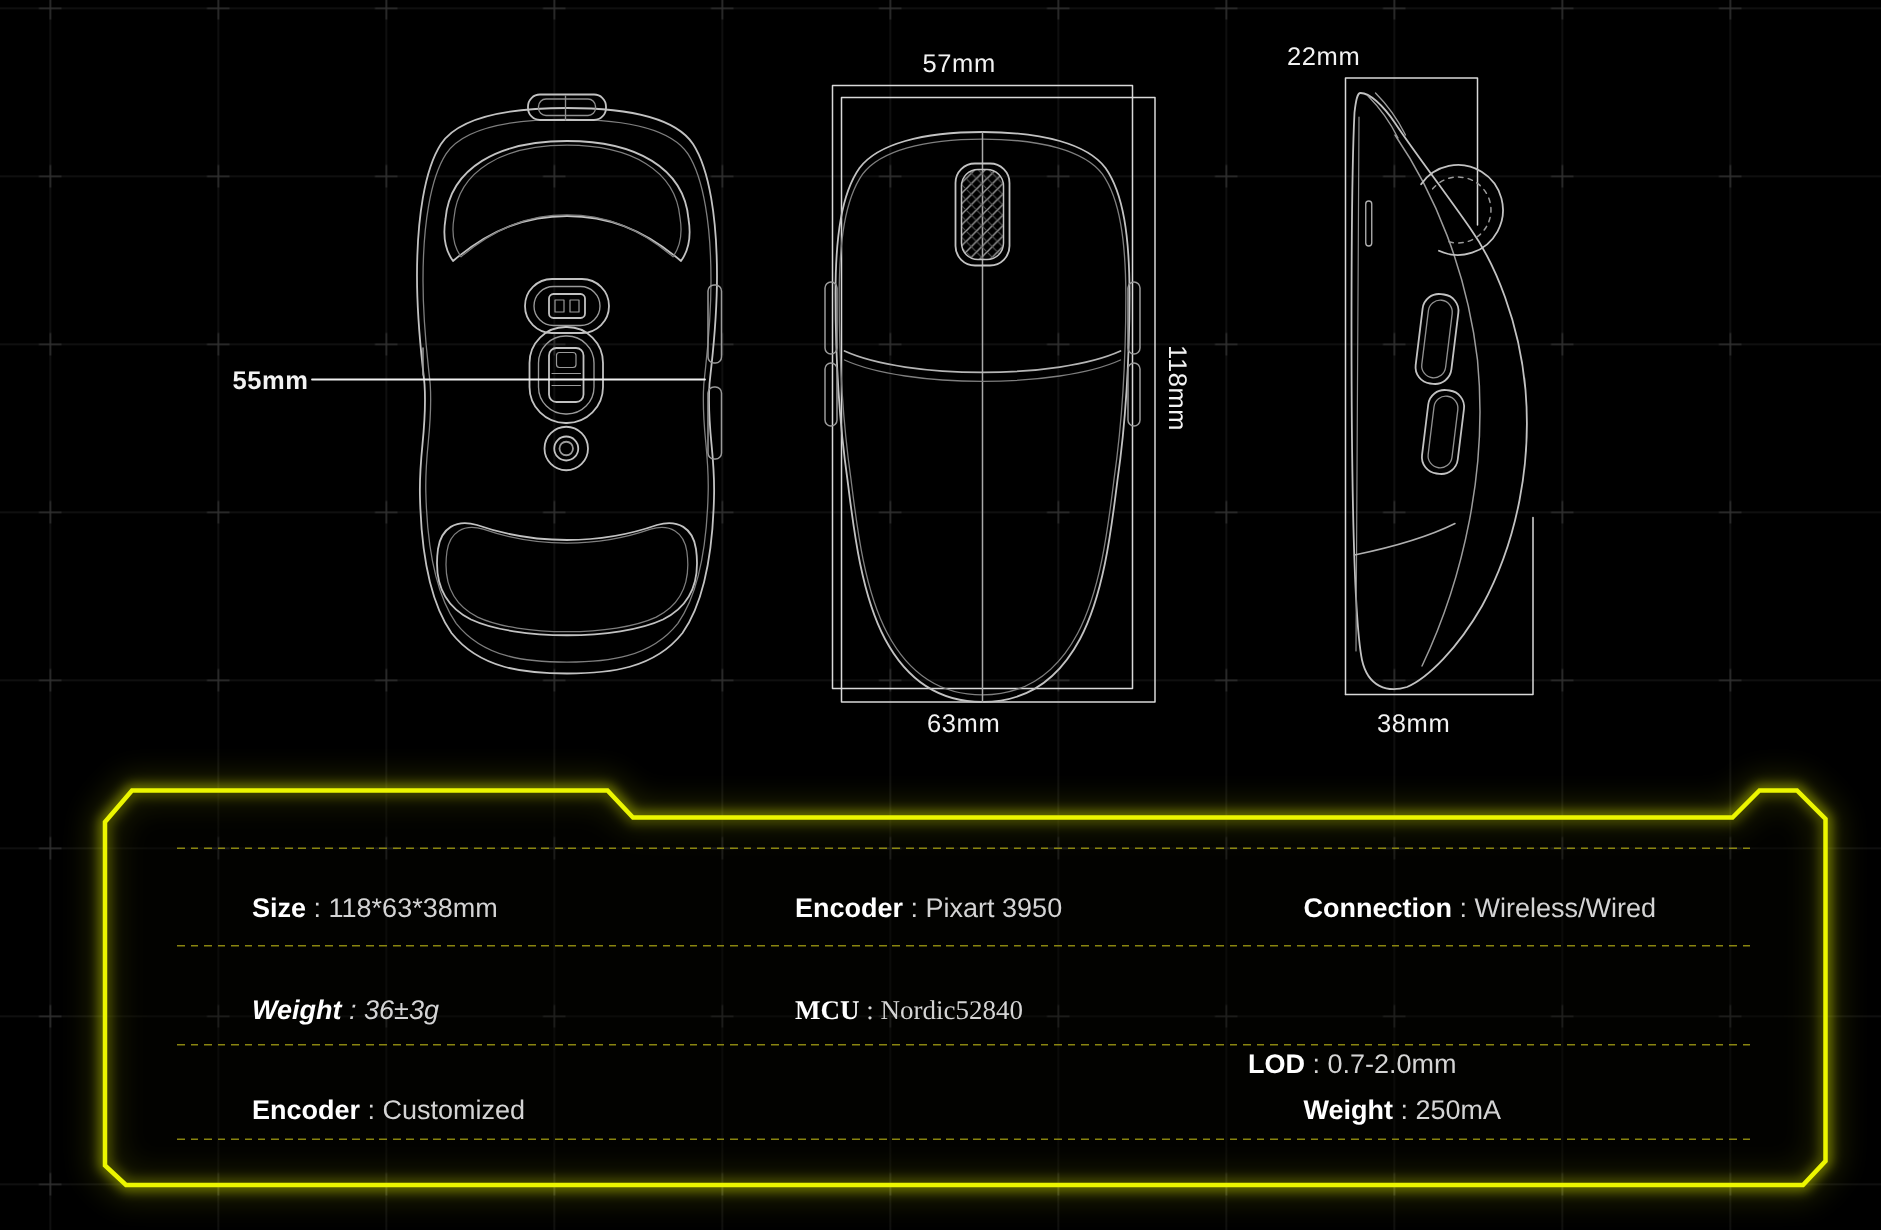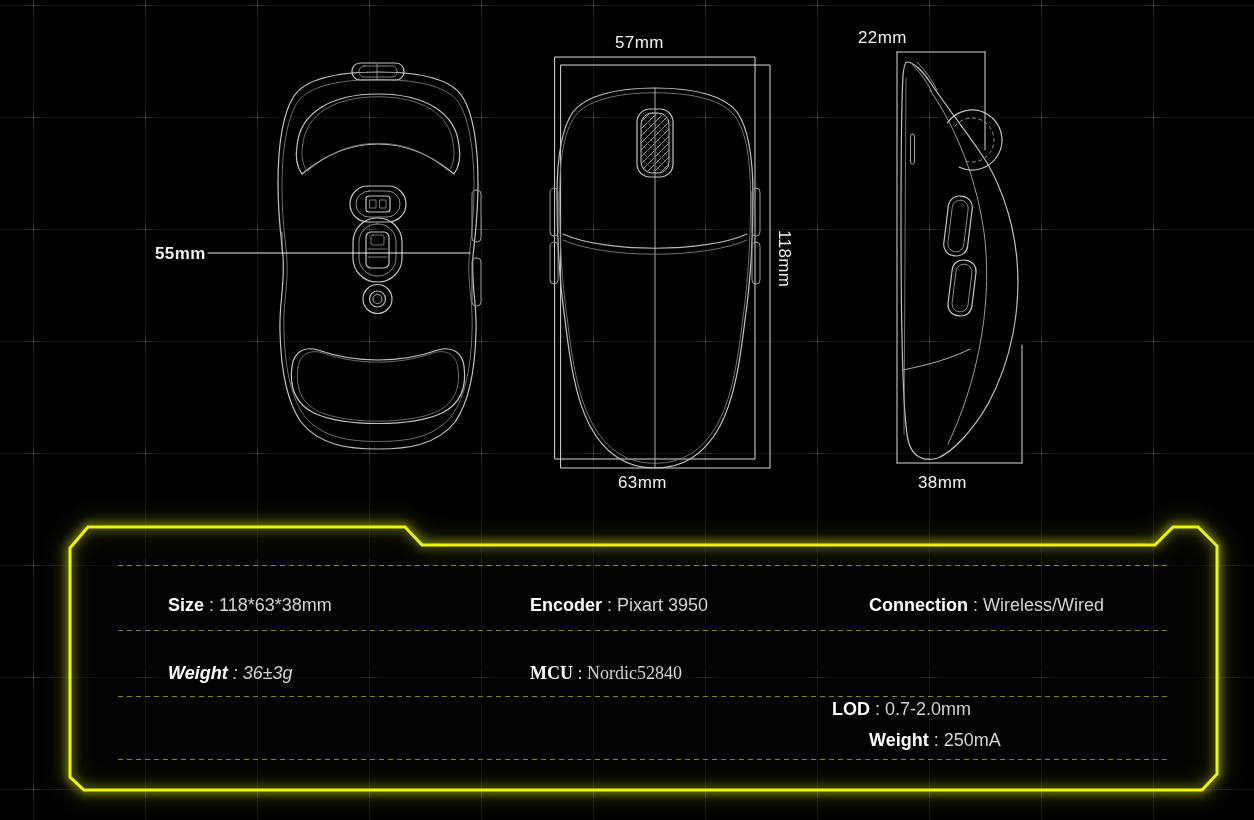--- a/index.html
+++ b/index.html
@@ -172,15 +172,16 @@
   <div class="dash" style="top:759px;"></div>
 
   <div class="spec" style="left:168px;top:592px;"><b>Size</b><span> : </span><span>118*63*38mm</span></div>
   <div class="spec" style="left:530px;top:592px;"><b>Encoder</b><span> : </span><span>Pixart 3950</span></div>
   <div class="spec" style="left:869px;top:592px;"><b>Connection</b><span> : </span><span>Wireless/Wired</span></div>
 
   <div class="spec" style="left:168px;top:660px;font-style:italic;"><b>Weight</b><span> : </span><span>36±3g</span></div>
   <div class="spec" style="left:530px;top:660px;font-family:Liberation Serif, serif;"><b>MCU</b><span> : </span><span>Nordic52840</span></div>
   <div class="spec" style="left:832px;top:660px;margin-top:36px;"><b>LOD</b><span> : </span><span>0.7-2.0mm</span></div>
 
+  <div class="spec" style="left:168px;top:727px;"><b>Encoder</b><span> : </span><span>Customized</span></div>
   <div class="spec" style="left:869px;top:727px;"><b>Weight</b><span> : </span><span>250mA</span></div>
 
 </div>
 
 </body></html>

